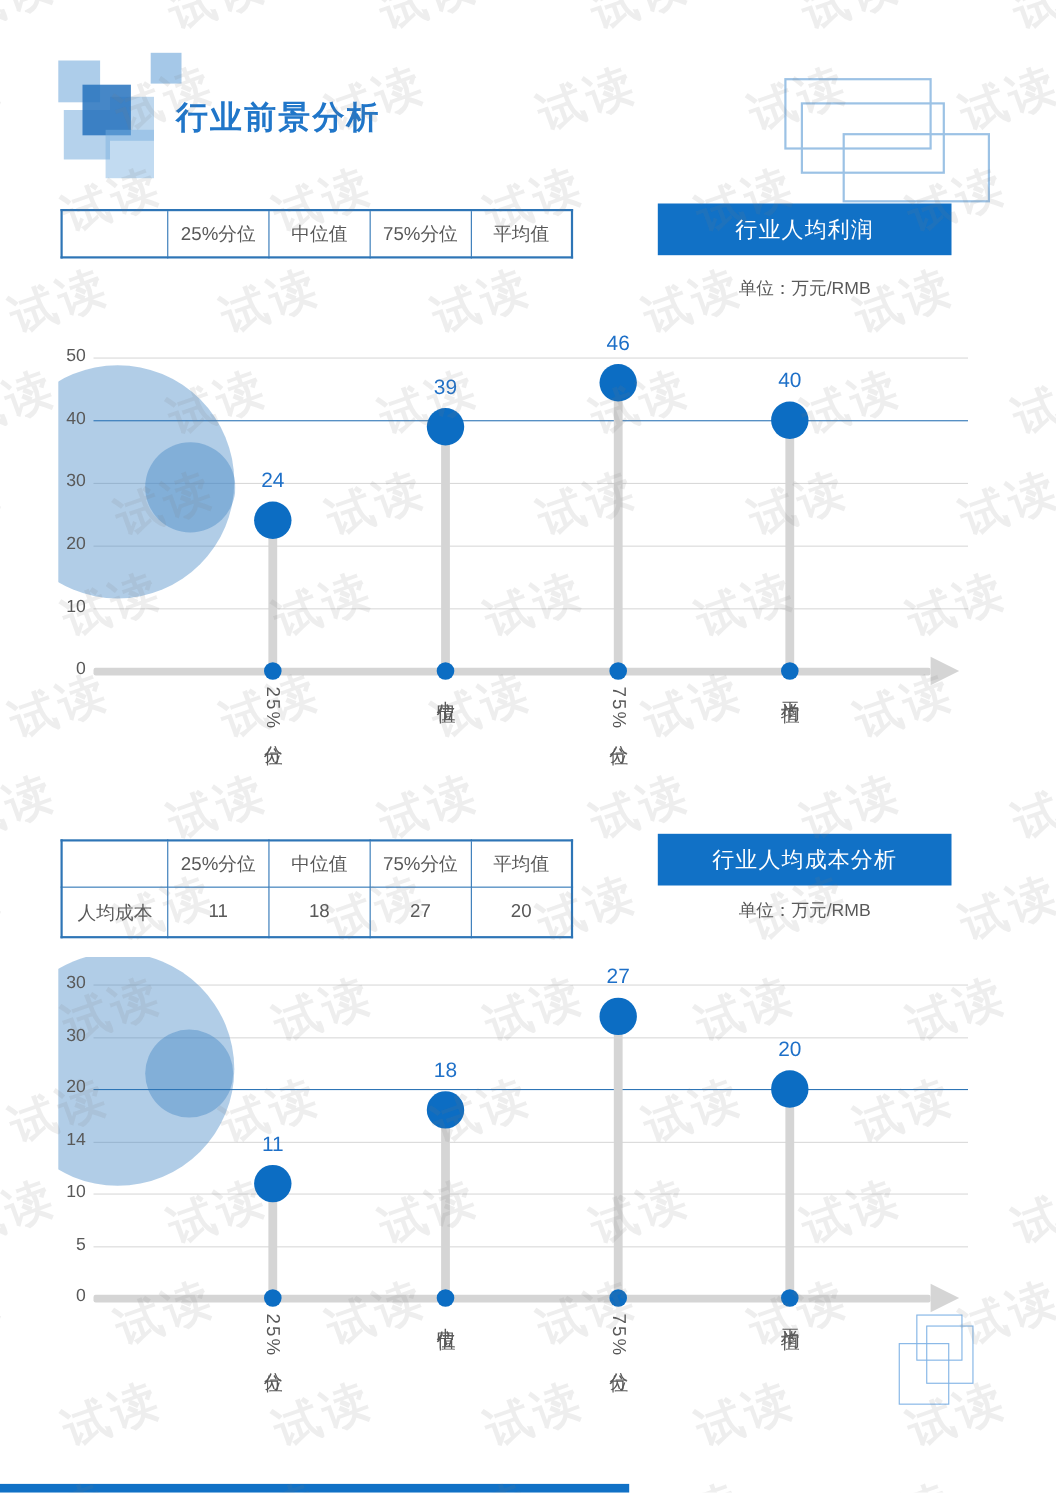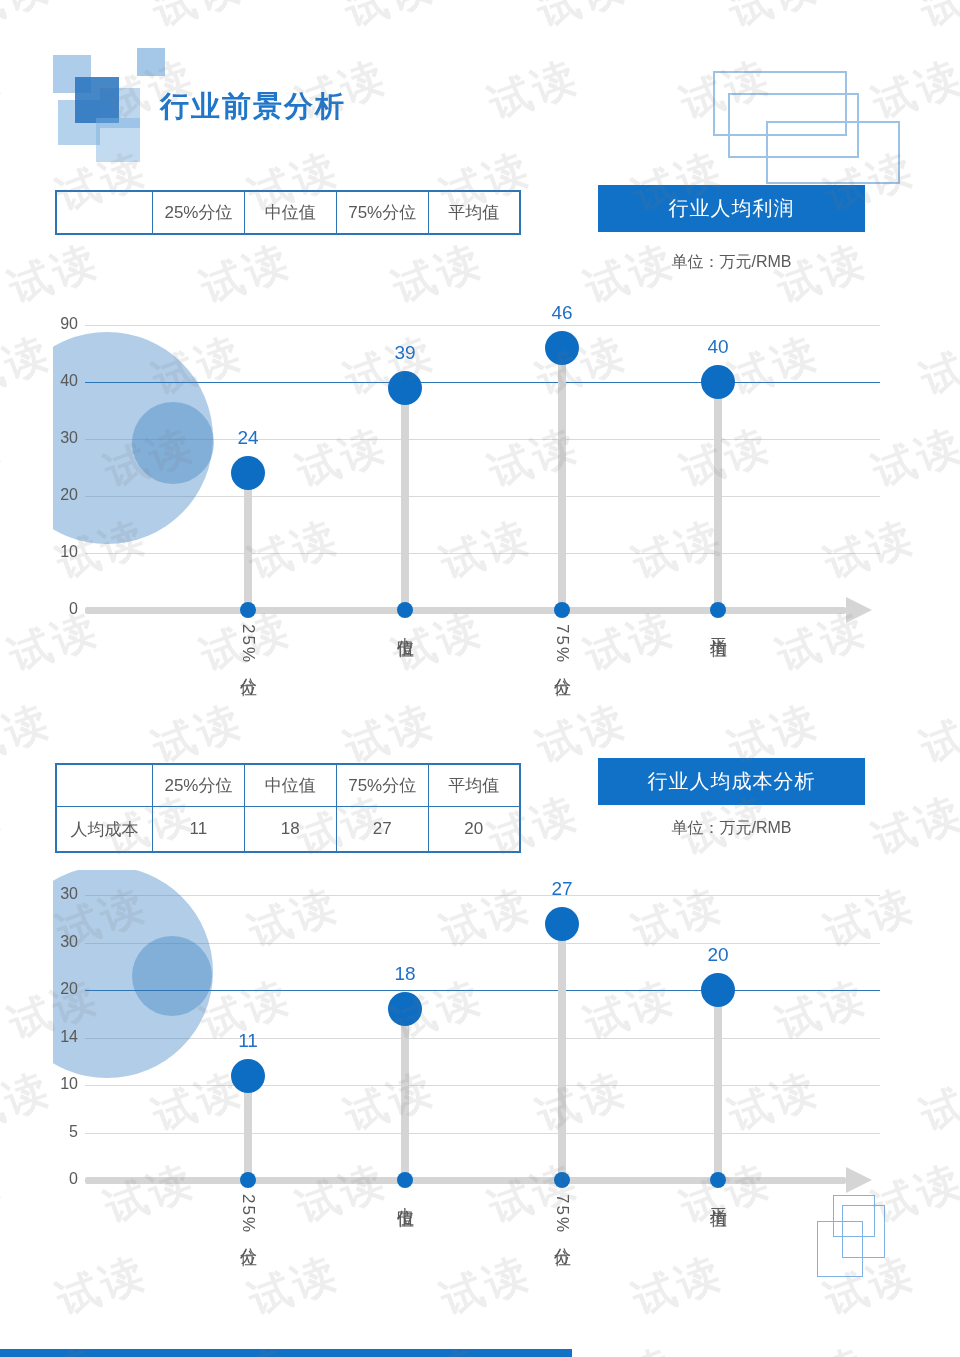--- a/index.html
+++ b/index.html
@@ -110,21 +110,21 @@
 <div class="tick-label" style="top: 300px;">0</div>
     <div class="gridline" style="top: 253px;"></div>
     <div class="tick-label" style="top: 243px;">10</div>
     <div class="gridline" style="top: 196px;"></div>
     <div class="tick-label" style="top: 186px;">20</div>
     <div class="gridline" style="top: 139px;"></div>
     <div class="tick-label" style="top: 129px;">30</div>
     <div class="gridline avg" style="top: 82px;"></div>
     <div class="tick-label" style="top: 72px;">40</div>
     <div class="gridline" style="top: 25px;"></div>
-    <div class="tick-label" style="top: 15px;">90</div>
+    <div class="tick-label" style="top: 15px;">50</div>
     <div class="axis-line" style="top: 307px; width: 761px;"></div>
     <div class="axis-arrow" style="left: 846px; top: 297px;"></div>
     <div class="stem" style="left: 244px; top: 173.2px; height: 136.8px;"></div>
     <div class="basedot" style="left: 240px; top: 302px;"></div>
     <div class="dot" style="left: 231px; top: 156.2px;"></div>
     <div class="value-label" style="left: 208px; top: 127.2px;">24</div>
     <div class="cat-label" style="left: 237px; top: 324px;">25%分位</div>
     <div class="stem" style="left: 401px; top: 87.7px; height: 222.3px;"></div>
     <div class="basedot" style="left: 397px; top: 302px;"></div>
     <div class="dot" style="left: 388px; top: 70.7px;"></div>

